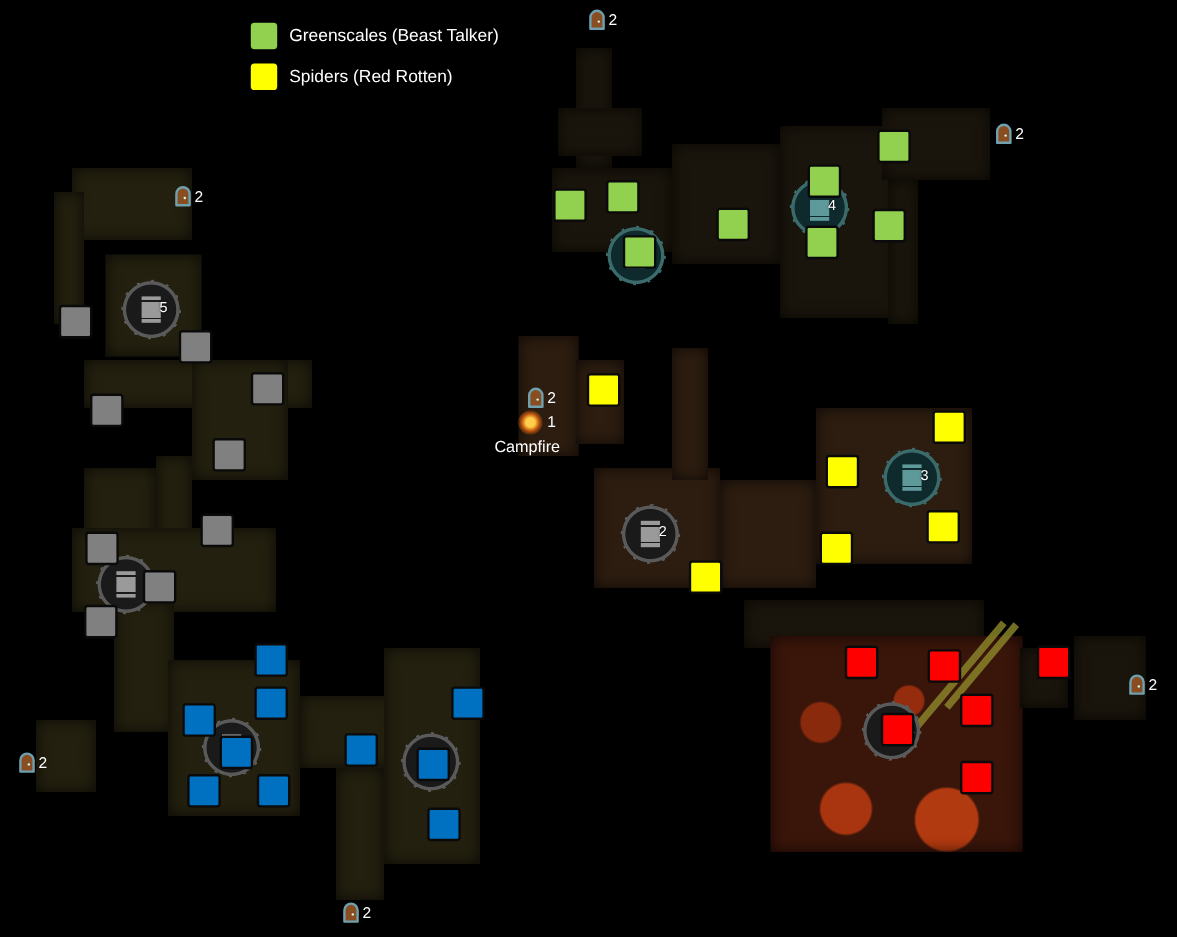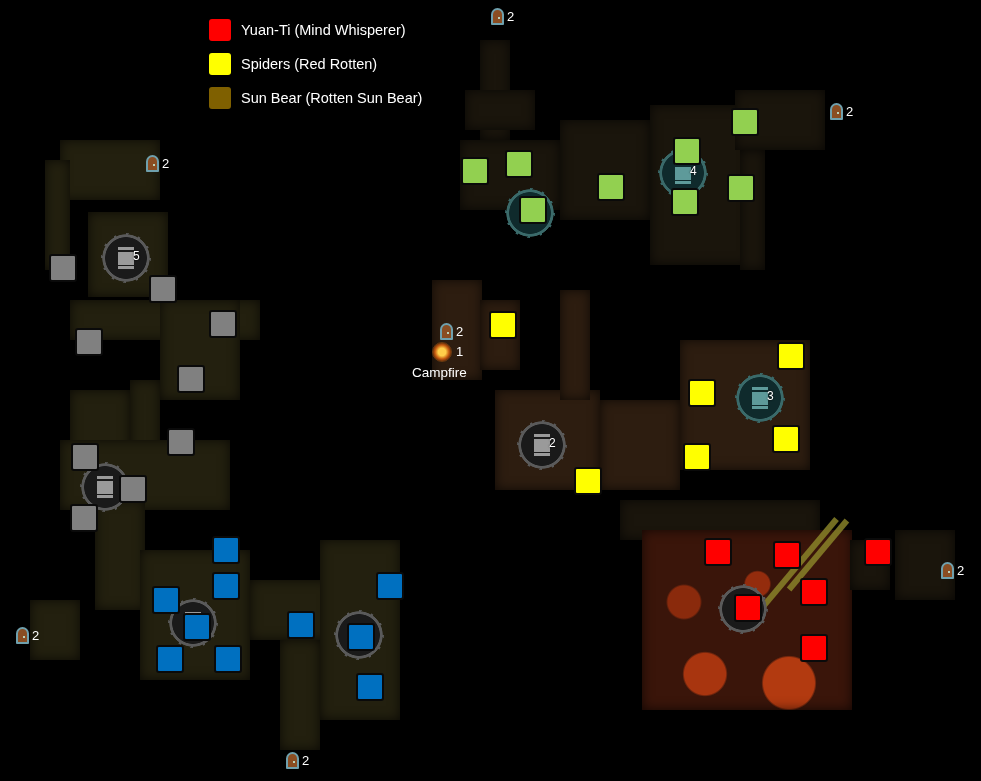--- a/index.html
+++ b/index.html
@@ -72,30 +72,26 @@
 
   <div class="room dark" style="left:620px;top:500px;width:200px;height:40px;"></div>
   <div class="room lava" style="left:642px;top:530px;width:210px;height:180px;"></div>
   <div class="room dark" style="left:850px;top:540px;width:40px;height:50px;"></div>
   <div class="room dark" style="left:895px;top:530px;width:60px;height:70px;"></div>
   <div class="crack" style="left:795px;top:505px;height:120px;"></div>
   <div class="crack" style="left:815px;top:510px;height:90px;"></div>
 
   <div class="legend">
     <div class="legend-item">
-      <div class="legend-swatch" style="background:#ff0000;"></div>
-      <span class="legend-label">Yuan-Ti (Mind Whisperer)</span>
+      <div class="legend-swatch" style="background:#92d050;"></div>
+      <span class="legend-label">Greenscales (Beast Talker)</span>
     </div>
     <div class="legend-item">
       <div class="legend-swatch" style="background:#ffff00;"></div>
       <span class="legend-label">Spiders (Red Rotten)</span>
-    </div>
-    <div class="legend-item">
-      <div class="legend-swatch" style="background:#7f6000;"></div>
-      <span class="legend-label">Sun Bear (Rotten Sun Bear)</span>
     </div>
   </div>
 
   <div class="campfire">
     <div class="fire"></div>
     <span class="fnum">1</span>
     <span class="flabel">Campfire</span>
   </div>
 
   <div id="doors-layer">

